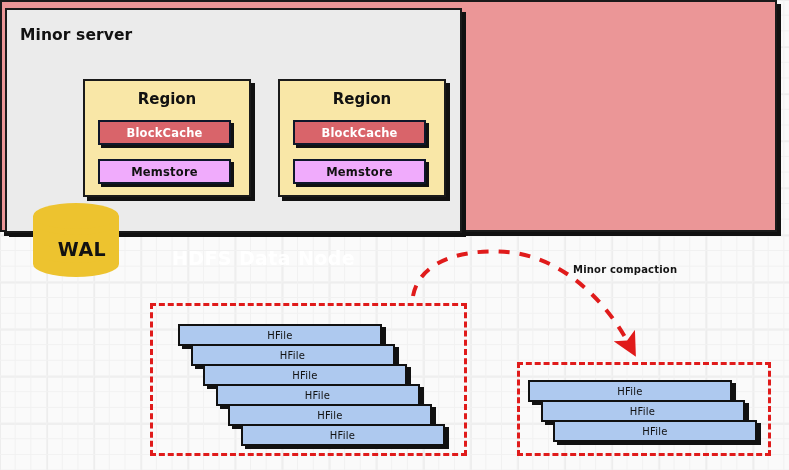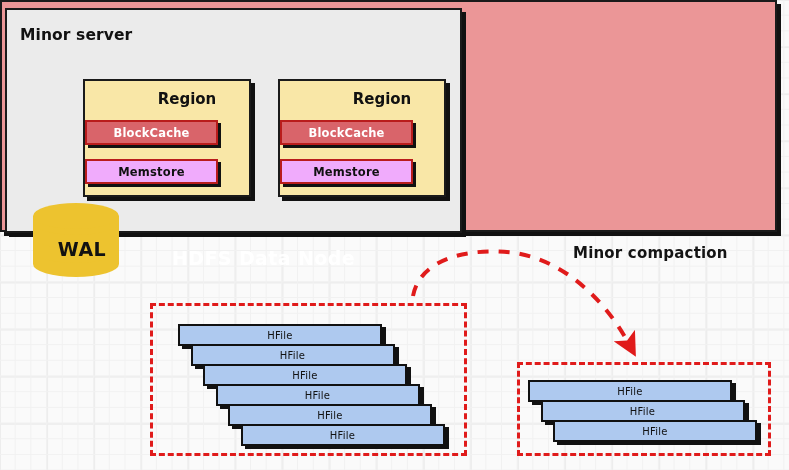--- a/index.html
+++ b/index.html
@@ -73,30 +73,29 @@
 
   .region-title {
     position: absolute;
     top: 9px;
     left: 0;
     width: 100%;
     text-align: center;
     font-size: 15px;
     font-weight: 700;
     color: #111;
-    padding-left: 20px;
   }
 
   .inner-box {
     position: absolute;
-    left: 0;
+    left: 13px;
     width: 133px;
     height: 25px;
     box-sizing: border-box;
-    border: 2px solid #b91c1c;
+    border: 2px solid #0f172a;
     box-shadow: 3px 3px 0 0 #111;
     display: flex;
     align-items: center;
     justify-content: center;
     font-size: 11.5px;
     font-weight: 700;
     letter-spacing: .2px;
   }
   .blockcache {
     top: 39px;
@@ -182,22 +181,22 @@
     position: absolute;
     left: 0;
     top: 0;
     width: 789px;
     height: 470px;
     pointer-events: none;
   }
   #minor-compaction-label {
     position: absolute;
     left: 573px;
-    top: 244px;
-    font-size: 15px;
+    top: 264px;
+    font-size: 10px;
     font-weight: 700;
     color: #141414;
     letter-spacing: .2px;
     white-space: nowrap;
   }
 </style>
 </head>
 <body>
 
 <div id="canvas">

